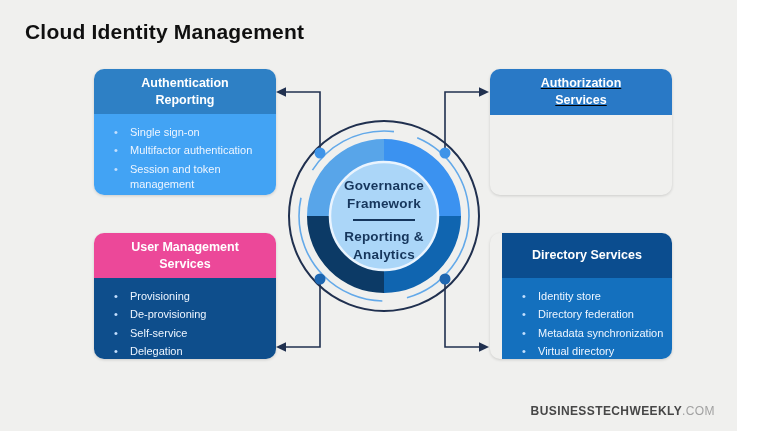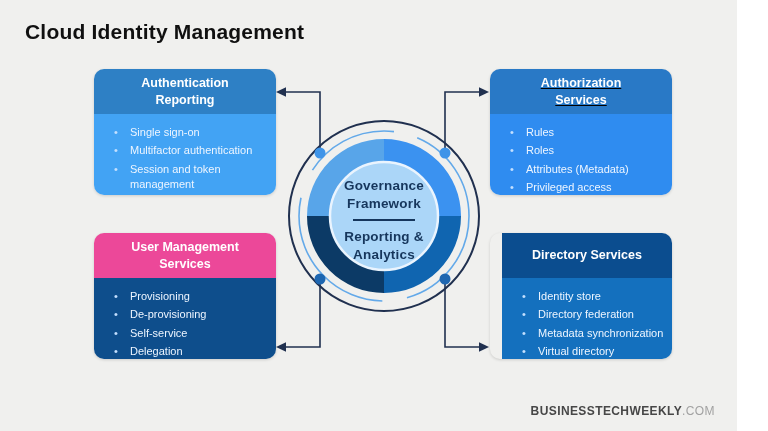--- a/index.html
+++ b/index.html
@@ -106,28 +106,20 @@
         <li>Multifactor authentication</li>
         <li>Session and token management</li>
       </ul>
     </div>
   </div>
 
   <div class="box box-authz">
     <div class="box-header" style="background: rgb(41, 121, 198); text-decoration: underline;">
       <span>Authorization Services</span>
     </div>
-    <div class="box-body" style="background: rgb(47, 140, 240);">
-      <ul>
-        <li>Rules</li>
-        <li>Roles</li>
-        <li>Attributes (Metadata)</li>
-        <li>Privileged access</li>
-      </ul>
-    </div>
   </div>
 
   <div class="box box-user">
     <div class="box-header" style="background: #ec4899;">
       <span>User Management Services</span>
     </div>
     <div class="box-body" style="background: rgb(14, 78, 140);">
       <ul>
         <li>Provisioning</li>
         <li>De-provisioning</li>

